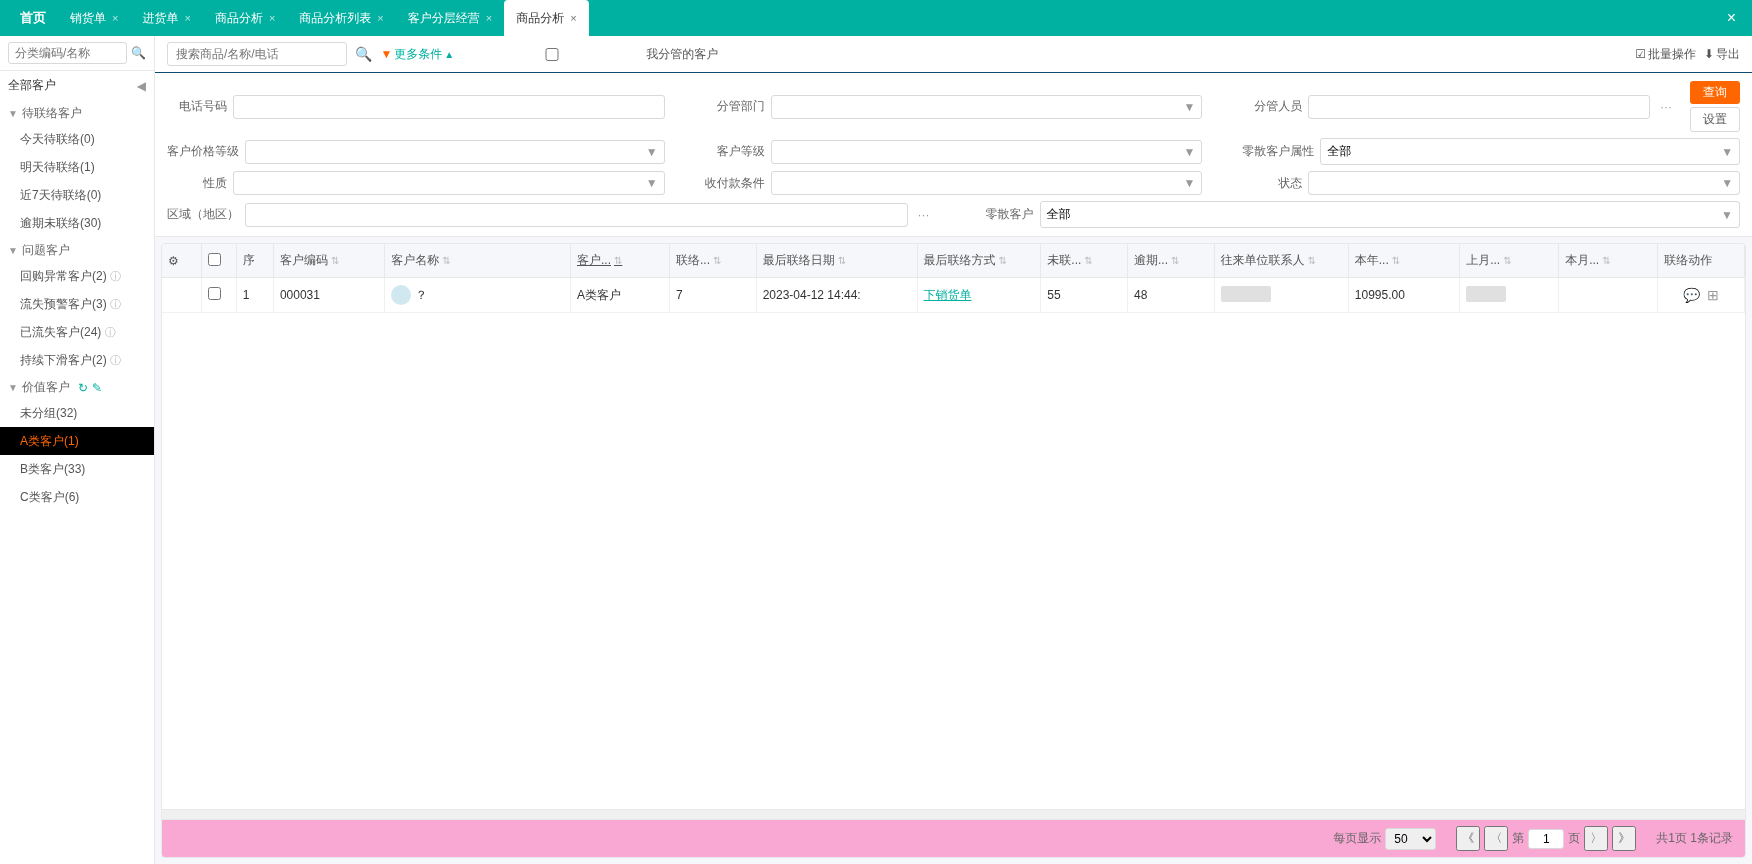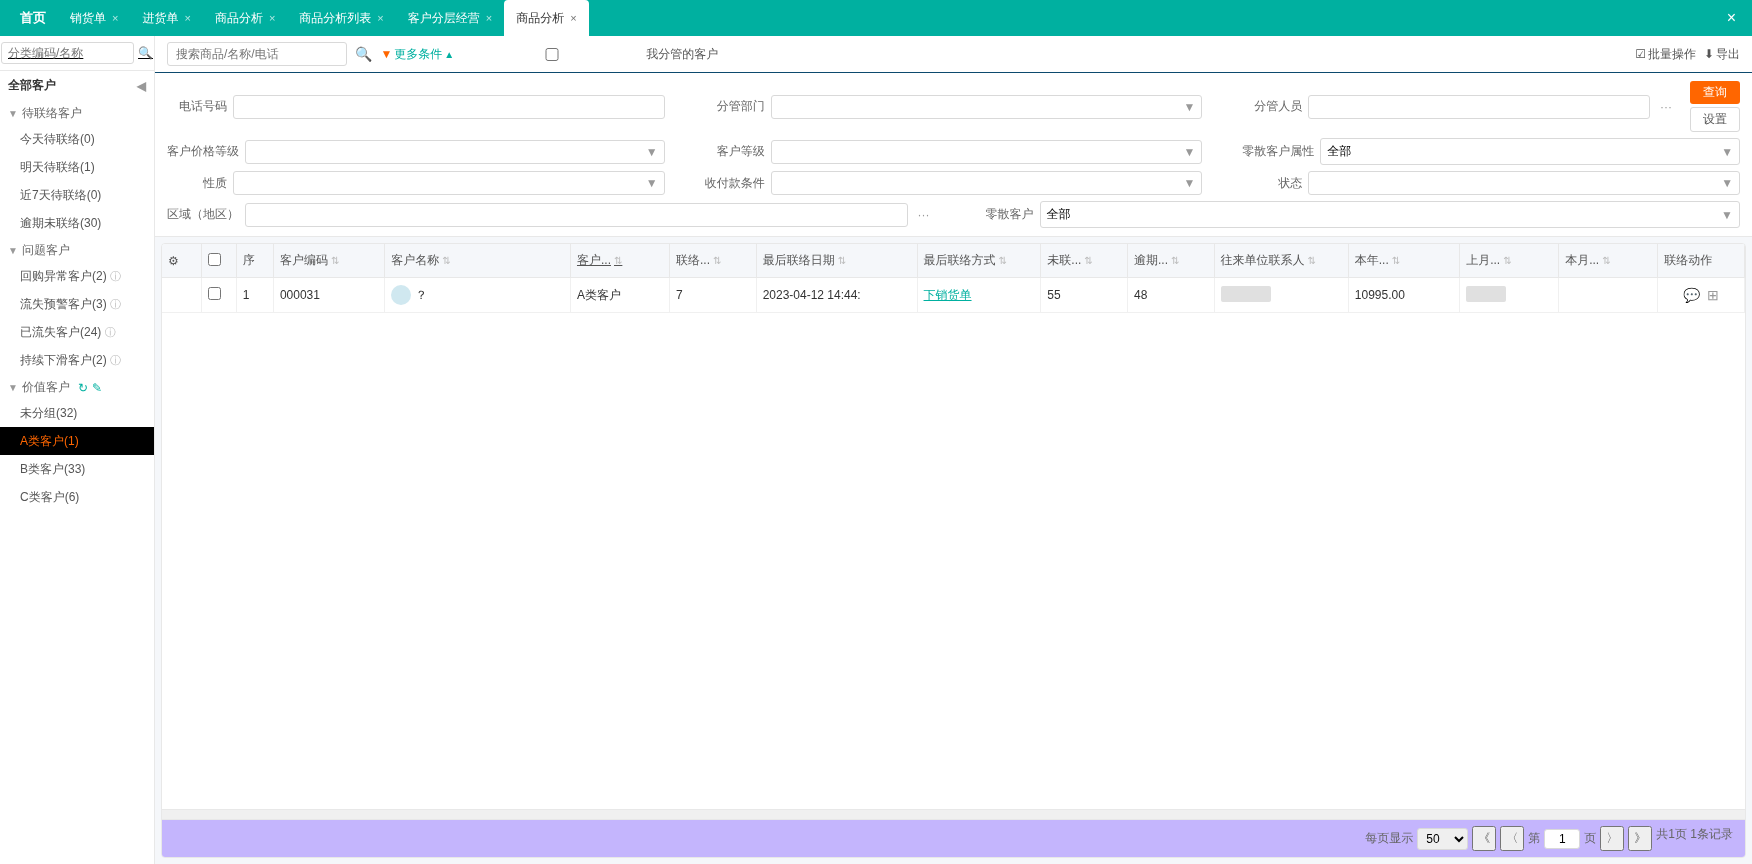--- a/index.html
+++ b/index.html
@@ -52,43 +52,42 @@
 
     
     .sidebar {
       width: 155px;
       background: #fff;
       border-right: 1px solid #e8e8e8;
       overflow-y: auto;
       flex-shrink: 0;
     }
     .sidebar-search {
-      padding: 6px 1px;
+      padding: 6px 8px;
       border-bottom: 1px solid #e8e8e8;
       display: flex;
       align-items: center;
       gap: 4px;
-      text-decoration: underline;
     }
     .sidebar-search input {
       border: 1px solid #d9d9d9;
       border-radius: 3px;
       padding: 3px 6px;
       width: 100%;
       outline: none;
       font-size: 12px;
       color: #999;
     }
     .sidebar-search .search-icon { color: #00b0a0; cursor: pointer; }
 
     .sidebar-section-title {
       display: flex;
       align-items: center;
       padding: 6px 8px;
-      font-weight: bold;
+      font-weight: normal;
       color: #333;
       font-size: 13px;
       justify-content: space-between;
     }
     .sidebar-section-title .collapse-icon { color: #999; cursor: pointer; }
     .sidebar-group-title {
       padding: 5px 8px 3px 8px;
       color: #666;
       font-size: 12px;
       display: flex;
@@ -269,26 +268,27 @@
     .link-text { color: #00b0a0; cursor: pointer; text-decoration: underline; }
     .action-icons { display: flex; gap: 6px; justify-content: center; }
     .action-icon { color: #999; cursor: pointer; font-size: 14px; }
 
     
     .settings-col { width: 32px; text-align: center; }
     .checkbox-col { width: 28px; text-align: center; }
 
     
     .pagination-bar {
-      background: #c4b5fd;
+      background: #f9a8d4;
       border-top: 1px solid #e8e8e8;
       padding: 6px 12px;
       display: flex;
+      align-items: center;
       justify-content: flex-end;
-      gap: 4px;
+      gap: 20px;
     }
     .pagination-bar .per-page {
       display: flex;
       align-items: center;
       gap: 4px;
       color: #666;
     }
     .pagination-bar .per-page select {
       border: 1px solid #d9d9d9;
       border-radius: 3px;

